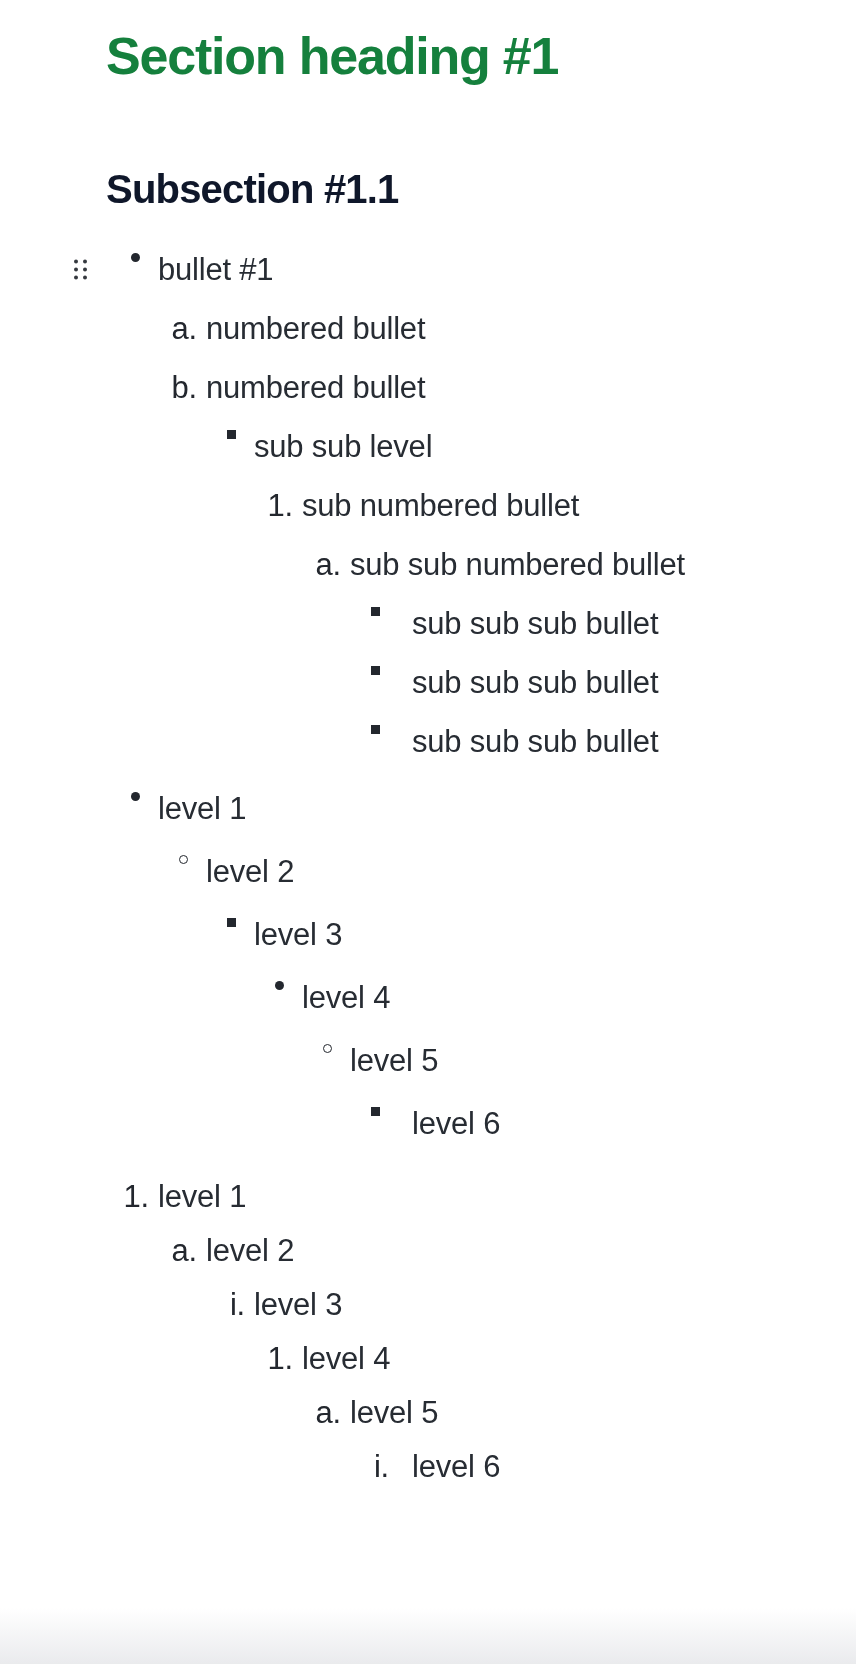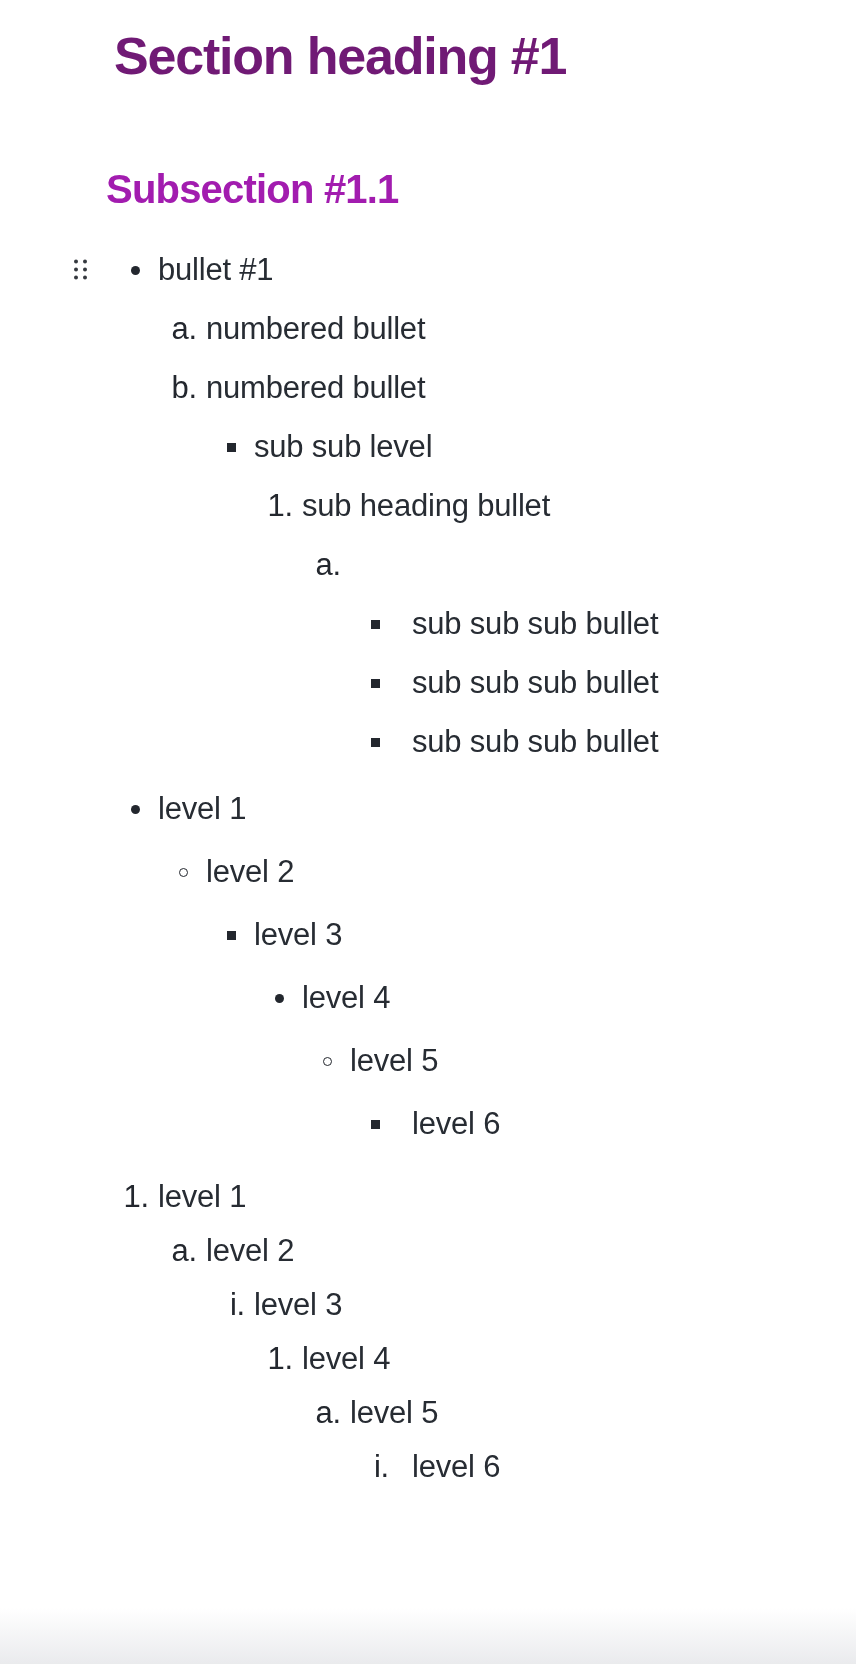--- a/index.html
+++ b/index.html
@@ -8,45 +8,45 @@
     background:#ffffff;
     font-family:"Liberation Sans","DejaVu Sans",sans-serif;
     color:#272c33;
     position:relative;
     overflow:hidden;
   }
   .content { padding:0 40px 0 106px; }
 
   .h1 {
     font-size:52px; line-height:65px; font-weight:700;
-    letter-spacing:-1.2px; margin:24px 0 0 8px; color:#701a75;
+    letter-spacing:-1.2px; margin:24px 0 0 0; color:#15803d;
   }
   .intro {
     font-size:31px; line-height:44px; margin:26px 0 0 0;
     white-space:pre-wrap; letter-spacing:-0.2px;
   }
   .caret {
     display:inline-block; width:2.5px; height:33px;
     background:#2f343a; vertical-align:-6px; margin:0 1px 0 1px;
   }
   .h2 {
     font-size:40px; line-height:52px; font-weight:700;
-    letter-spacing:-0.8px; margin:74px 0 0 0; color:#a21caf;
+    letter-spacing:-0.8px; margin:74px 0 0 0; color:#0f172a;
   }
 
   .list { display:flow-root; }
   .g1 { margin-top:38px; }
   .g1 .li { margin-bottom:25px; }
   .g2 { margin-top:8px; }
   .g2 .li { margin-bottom:29px; }
   .g3 { margin-top:10px; }
   .g3 .li { margin-bottom:20px; }
 
   .li {
-    display:flex; align-items:center;
+    display:flex; align-items:flex-start;
     min-height:34px; line-height:34px;
     font-size:31px; letter-spacing:-0.2px;
     position:relative;
   }
   .l1 { padding-left:3px; }
   .l2 { padding-left:51px; }
   .l3 { padding-left:99px; }
   .l4 { padding-left:147px; }
   .l5 { padding-left:195px; }
   .l6 { padding-left:243px;gap:14px; }
@@ -110,24 +110,25 @@
       <span class="tx">numbered bullet</span>
     </div>
     <div class="li l3">
       <span class="mk">
           <span class="shape square"></span>
         </span>
       <span class="tx">sub sub level</span>
     </div>
     <div class="li l4">
       <span class="mk">1.</span>
-      <span class="tx">sub heading bullet</span>
+      <span class="tx">sub numbered bullet</span>
     </div>
     <div class="li l5">
       <span class="mk">a.</span>
+      <span class="tx">sub sub numbered bullet</span>
     </div>
     <div class="li l6">
       <span class="mk">
           <span class="shape square"></span>
         </span>
       <span class="tx">sub sub sub bullet</span>
     </div>
     <div class="li l6">
       <span class="mk">
           <span class="shape square"></span>

